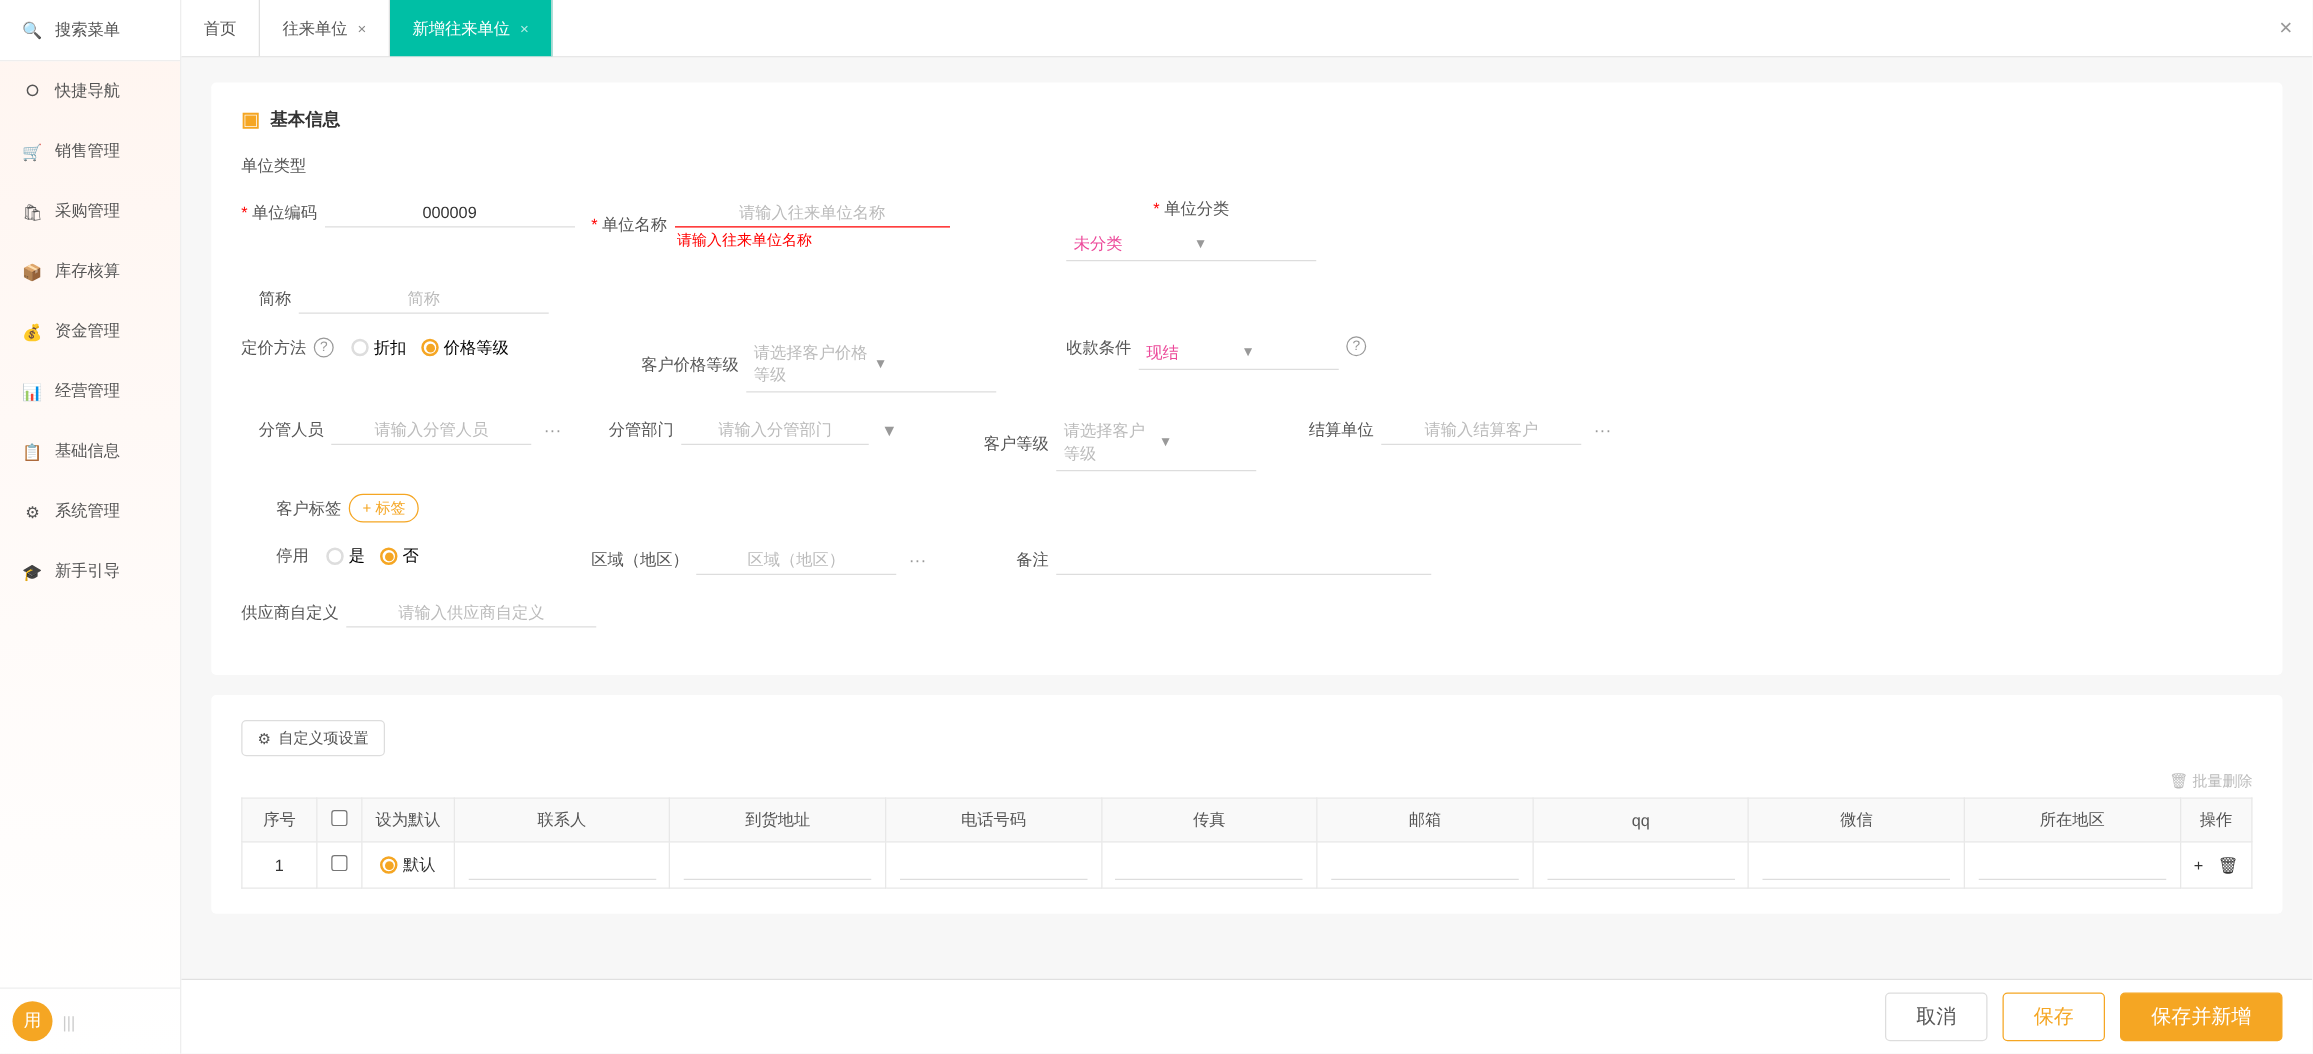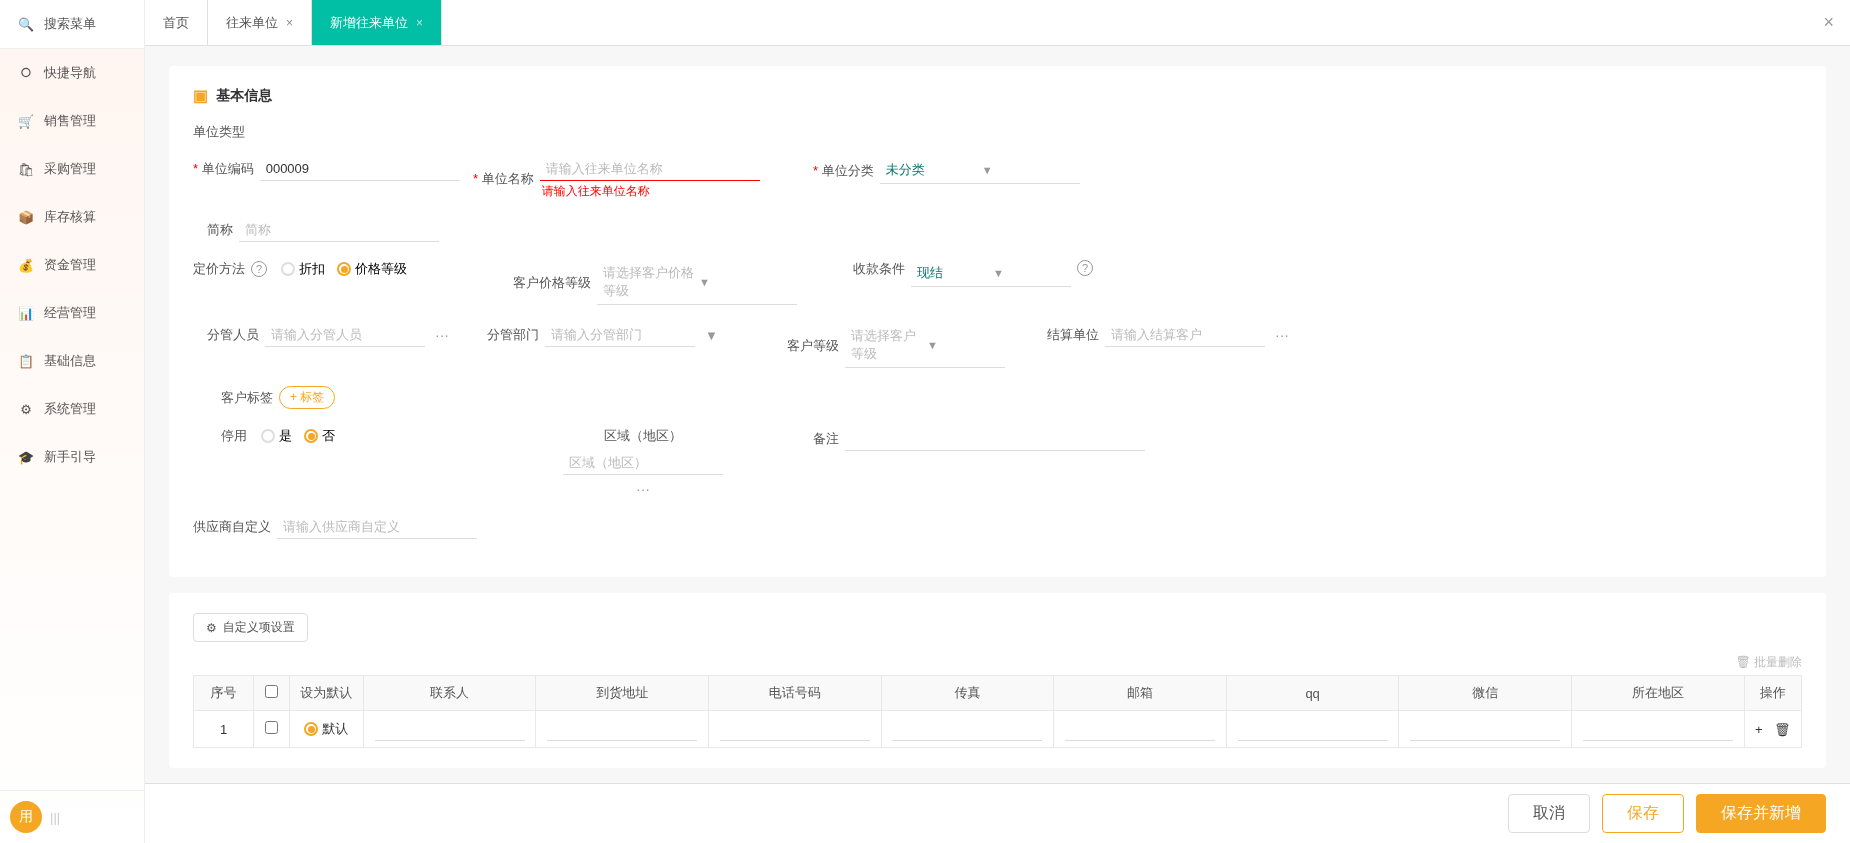--- a/index.html
+++ b/index.html
@@ -146,20 +146,21 @@
     }
     .form-input {
       border: none;
       border-bottom: 1px solid #ddd;
       padding: 4px 6px;
       font-size: 13px;
       outline: none;
       min-width: 150px;
       color: #333;
       background: transparent;
+      text-align: center;
     }
     .form-input.error { border-bottom-color: red; }
     .form-input::placeholder { color: #bbb; }
     .error-msg {
       color: red;
       font-size: 12px;
       display: block;
       margin-top: 2px;
       margin-left: 2px;
     }
@@ -168,21 +169,21 @@
       display: flex;
       align-items: center;
       border: none;
       border-bottom: 1px solid #ddd;
       padding: 4px 6px;
       min-width: 140px;
       cursor: pointer;
       background: transparent;
       gap: 4px;
     }
-    .form-select span { flex: 1; color: #0f766e; }
+    .form-select span { flex: 1; color: #ec4899; }
     .form-select .chevron { color: #999; font-size: 11px; }
 
     
     .radio-group { display: flex; align-items: center; gap: 12px; }
     .radio-item { display: flex; align-items: center; gap: 4px; cursor: pointer; }
     .radio-circle {
       width: 14px; height: 14px; border-radius: 50%;
       border: 2px solid #ddd;
       display: flex; align-items: center; justify-content: center;
     }
@@ -375,21 +376,21 @@
         </div>
 
         <div class="form-field" style="min-width:340px;">
           <span class="form-label required">单位名称</span>
           <div style="display:flex;flex-direction:column;">
             <input class="form-input error" type="text" style="width: 220px; border-bottom-color: red;" placeholder="请输入往来单位名称">
             <span class="error-msg">请输入往来单位名称</span>
           </div>
         </div>
 
-        <div class="form-field" style="min-width:280px;">
+        <div class="form-field" style="min-width:280px;flex-direction:column;">
           <span class="form-label required">单位分类</span>
           <div class="form-select" style="width:200px;">
             <span>未分类</span>
             <span class="chevron">▼</span>
           </div>
         </div>
       </div>
 
       <div class="form-row">
         <div class="form-field" style="min-width:280px;">
@@ -478,21 +479,21 @@
               <div class="radio-circle"></div>
               <span>是</span>
             </div>
             <div class="radio-item">
               <div class="radio-circle checked"></div>
               <span>否</span>
             </div>
           </div>
         </div>
 
-        <div class="form-field" style="min-width:340px;flex-direction:column;">
+        <div class="form-field" style="min-width:340px;">
           <span class="form-label">区域（地区）</span>
           <input class="form-input" type="text" style="width: 160px;" placeholder="区域（地区）">
           <span class="more-btn">···</span>
         </div>
 
         <div class="form-field">
           <span class="form-label">备注</span>
           <input class="form-input" type="text" style="width: 300px;">
         </div>
       </div>

